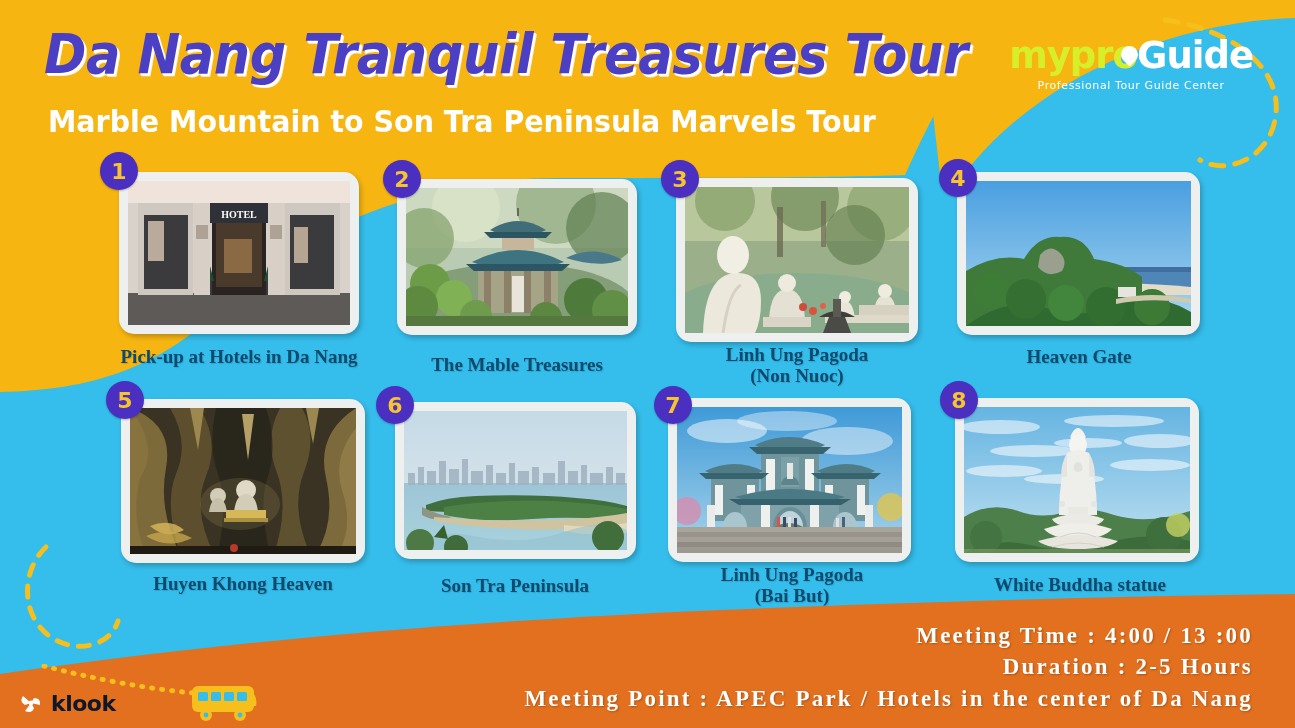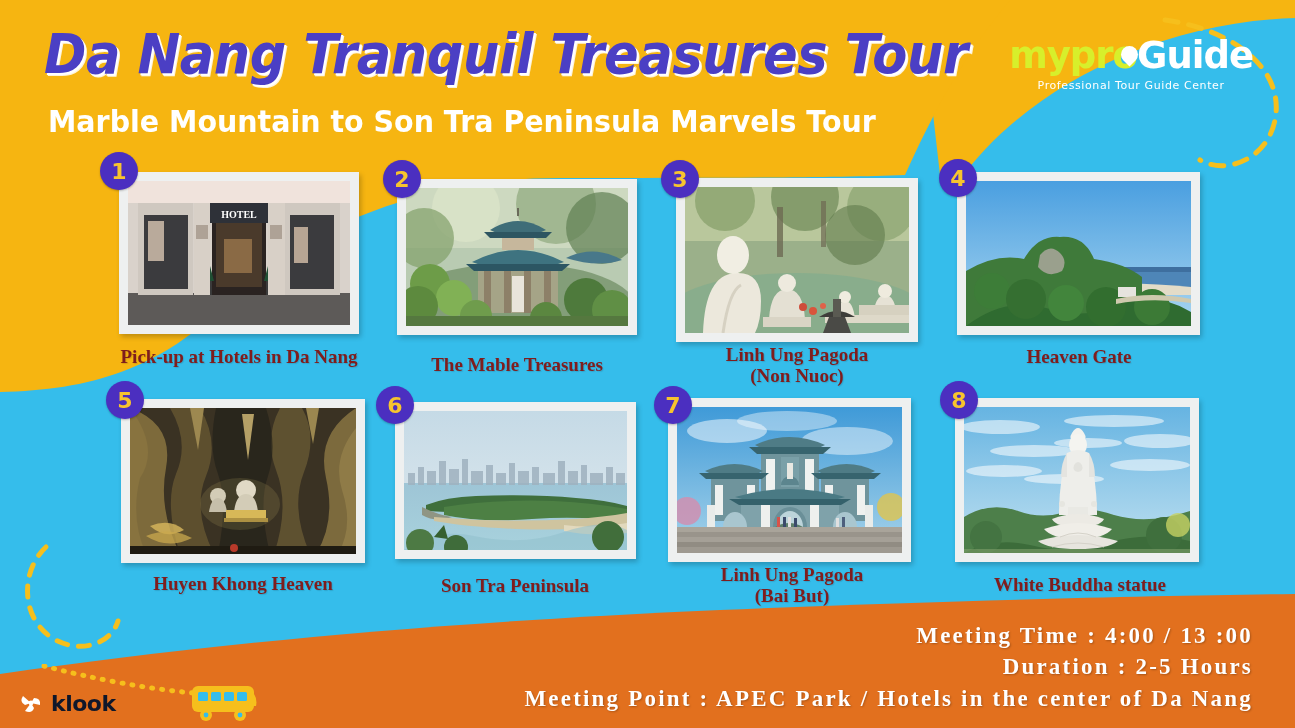--- a/index.html
+++ b/index.html
@@ -73,37 +73,38 @@
   .dash-right { position: absolute; right: 0; top: 10px; width: 140px; height: 180px; }
   .dash-left  { position: absolute; left: 18px; bottom: 55px; width: 115px; height: 130px; }
 
   
   .card { position: absolute; }
   .photo-frame {
     position: absolute;
     background: #eef0f0;
     padding: 9px;
     box-shadow: 2px 3px 5px rgba(0,0,0,.22);
+    border-radius: 15px;
   }
   .photo { width: 100%; height: 100%; overflow: hidden; position: relative; display:block;}
   .badge {
     position: absolute;
     width: 38px; height: 38px;
     border-radius: 50%;
     background: #4b2fc0;
     color: #f7c42e;
     font-size: 22px; font-weight: bold;
     display: flex; align-items: center; justify-content: center;
     font-family: "DejaVu Sans", sans-serif;
     z-index: 6;
     box-shadow: 0 1px 2px rgba(0,0,0,.25);
   }
   .caption {
     position: absolute;
-    color: #7f1d1d;
+    color: #0c4a6e;
     font-family: "Liberation Serif", serif;
     font-weight: bold;
     font-size: 19px;
     text-align: center;
     line-height: 1.08;
     text-shadow: 1px 1px 1px rgba(0,0,0,.12);
     white-space: pre-line;
   }
 
   

